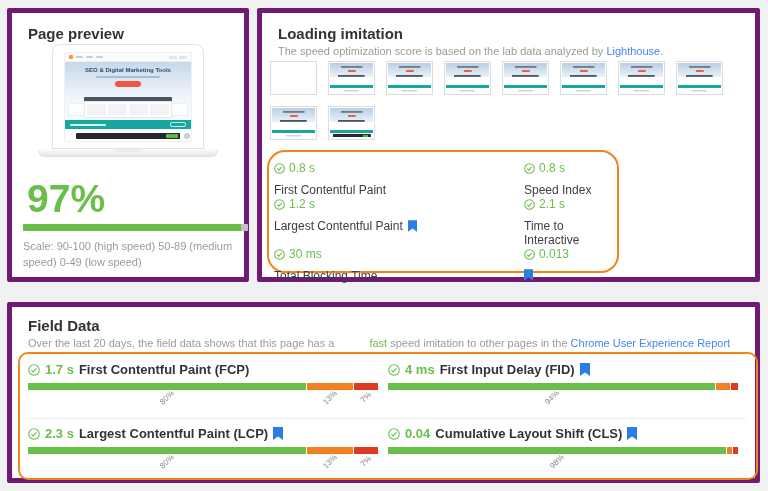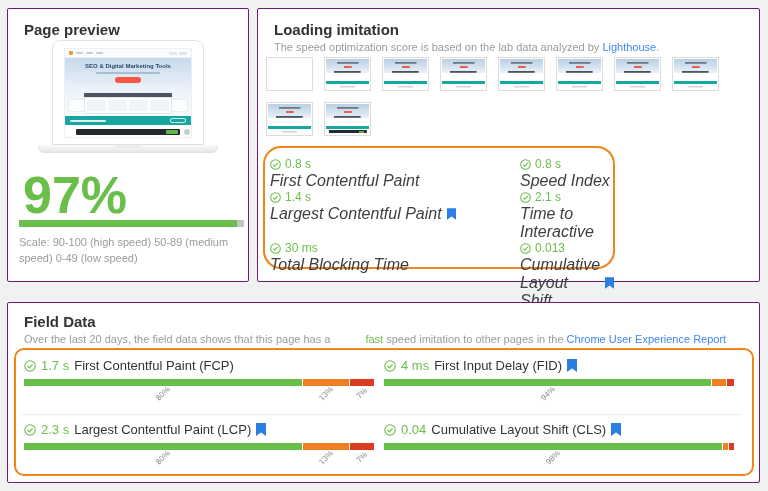--- a/index.html
+++ b/index.html
@@ -4,21 +4,21 @@
 <style>
   * { box-sizing: border-box; }
   html,body { margin:0; padding:0; }
   body {
     width:768px; height:491px; position:relative;
     background:#f0f1f1;
     font-family:"Liberation Sans", sans-serif;
     color:#333;
     overflow:hidden;
   }
-  .card { position:absolute; background:#fff; border:1px solid #701a75; border-radius:2px; }
+  .card { position:absolute; background:#fff; border:5px solid #701a75; border-radius:2px; }
   #card-preview { left:7px; top:8px; width:242px; height:274px; }
   #card-loading { left:257px; top:8px; width:503px; height:274px; }
   #card-field   { left:7px; top:302px; width:753px; height:181px; }
 
   .card-title { position:absolute; left:16px; top:12px; font-size:15px; font-weight:bold; color:#333; }
   .card-sub { position:absolute; left:16px; top:31px; right:12px; font-size:11px; color:#9b9b9b; line-height:14px; }
   .link { color:#4285f4; }
   .hl-green { color:#6abe4a;margin-left:32px; }
 
   
@@ -49,21 +49,21 @@
   .site-banner { height:9px; flex:none; background:#17a7a2; display:flex; align-items:center; padding:0 5px; }
   .banner-text { width:36px; height:2px; background:rgba(255,255,255,.85); border-radius:1px; }
   .banner-btn { margin-left:auto; width:16px; height:5px; border:1px solid rgba(255,255,255,.8); border-radius:2px; }
   .site-footer { flex:1; background:#fff; position:relative; }
   .cookie-bar { position:absolute; left:50%; bottom:2px; transform:translateX(-50%); width:104px; height:6px;
     background:#24282d; border-radius:1px; display:flex; align-items:center; }
   .cookie-btn { margin-left:auto; margin-right:2px; width:12px; height:4px; background:#5cb848; border-radius:1px; }
   .scroll-dot { position:absolute; right:1px; bottom:2px; width:6px; height:6px; background:#c9ced3; border-radius:50%; }
 
   .score-heading { position:absolute; left:16px; top:151px; font-size:15px; font-weight:bold; color:#333; }
-  .score-value { position:absolute; left:15px; top:166px; font-size:52px; font-weight:bold; color:#6abe4a; line-height:40px; }
+  .score-value { position:absolute; left:15px; top:166px; font-size:39px; font-weight:bold; color:#6abe4a; line-height:40px; }
   .progress { position:absolute; left:11px; top:211px; width:225px; height:7px; background:#c3c3c3; border-radius:1px; overflow:hidden; }
   .progress-fill { height:100%; background:#6abe4a; }
   .scale-note { position:absolute; left:11px; top:225px; width:222px; font-size:11px; color:#9b9b9b; line-height:16px; }
 
   
   .filmstrip { position:absolute; left:8px; top:48px; width:462px; display:flex; flex-wrap:wrap; gap:11px 11px; }
   .thumb { width:47px; height:34px; border:1px solid #dcdcdc; background:#fff; padding:1px; }
   .shot { width:100%; height:100%; }
   .state-blank .shot { background:#fff; }
   .state-loaded .shot, .state-cookiebar .shot {
@@ -86,29 +86,29 @@
       linear-gradient(#ffffff,#ffffff) 50% 58%/72% 18% no-repeat,
       linear-gradient(#17a7a1,#17a7a1) 0 80%/100% 10% no-repeat,
       linear-gradient(180deg,#b9cfe4 0%,#e9f1f8 46%,#ffffff 46%);
   }
 
   
   .lab-box { position:absolute; left:5px; top:137px; width:352px; height:123px;
     border:2px solid #f08519; border-radius:18px; padding:9px 8px 8px 5px;
     display:grid; grid-template-columns:250px 1fr; grid-template-rows:1fr 1fr 1fr; }
   .lab-value { display:flex; align-items:center; gap:4px; font-size:12px; color:#6abe4a; }
-  .lab-label { margin-top:1px; font-size:16px; color:#3c4043; display:flex; align-items:center; gap:5px;font-style:italic; }
+  .lab-label { margin-top:8px; font-size:12px; color:#3c4043; display:flex; align-items:center; gap:5px; }
 
   
   .field-box { position:absolute; left:6px; top:45px; width:740px; height:128px;
     border:2px solid #f08519; border-radius:10px; padding:6px 10px 2px 6px;
     display:grid; grid-template-columns:1fr 1fr; grid-template-rows:1fr 1fr; }
   .field-cell { padding:2px 8px 0 2px; }
   .field-cell.row2 { border-top:1px solid #ededed; padding-top:7px; }
-  .field-title { display:flex; align-items:center; gap:5px; font-size:13px; font-weight:normal; color:#333; }
+  .field-title { display:flex; align-items:center; gap:5px; font-size:13px; font-weight:bold; color:#333; }
   .field-title .val { color:#6abe4a; }
   .bar { display:flex; height:7px; margin-top:6px; }
   .seg { position:relative; height:100%; }
   .seg + .seg { margin-left:1px; }
   .seg-green { background:#6abe4a; } .seg-orange { background:#ef8122; } .seg-red { background:#dd3a22; }
   .seg-label { position:absolute; top:10px; left:50%; transform:translateX(-50%) rotate(-45deg);
     font-size:8px; color:#8a8a8a; white-space:nowrap; }
   .check { flex:none; } .bm { flex:none; }
 </style>
 </head>
@@ -233,21 +233,21 @@
         <span>Speed Index</span>
 
       </div>
     </div>
     <div class="lab-cell">
       <div class="lab-value">
         <svg class="check" width="11" height="11" viewBox="0 0 16 16">
             <circle cx="8" cy="8" r="7" fill="none" stroke="#6abe4a" stroke-width="1.5"></circle>
             <path d="M4.6 8.3l2.2 2.2 4.6-4.8" fill="none" stroke="#6abe4a" stroke-width="1.5"></path>
           </svg>
-        <span>1.4 s</span>
+        <span>1.2 s</span>
       </div>
       <div class="lab-label">
         <span>Largest Contentful Paint</span>
         <svg class="bm" width="9" height="12" viewBox="0 0 10 13">
             <path d="M0 0h10v13L5 9.4 0 13z" fill="#2b7fe3"></path>
           </svg>
       </div>
     </div>
     <div class="lab-cell">
       <div class="lab-value">
@@ -277,21 +277,20 @@
     </div>
     <div class="lab-cell">
       <div class="lab-value">
         <svg class="check" width="11" height="11" viewBox="0 0 16 16">
             <circle cx="8" cy="8" r="7" fill="none" stroke="#6abe4a" stroke-width="1.5"></circle>
             <path d="M4.6 8.3l2.2 2.2 4.6-4.8" fill="none" stroke="#6abe4a" stroke-width="1.5"></path>
           </svg>
         <span>0.013</span>
       </div>
       <div class="lab-label">
-        <span>Cumulative Layout Shift</span>
         <svg class="bm" width="9" height="12" viewBox="0 0 10 13">
             <path d="M0 0h10v13L5 9.4 0 13z" fill="#2b7fe3"></path>
           </svg>
       </div>
     </div>
   </div>
 </div>
 
 <div class="card" id="card-field">
   <div class="card-title" style="top:10px;">Field Data</div>

